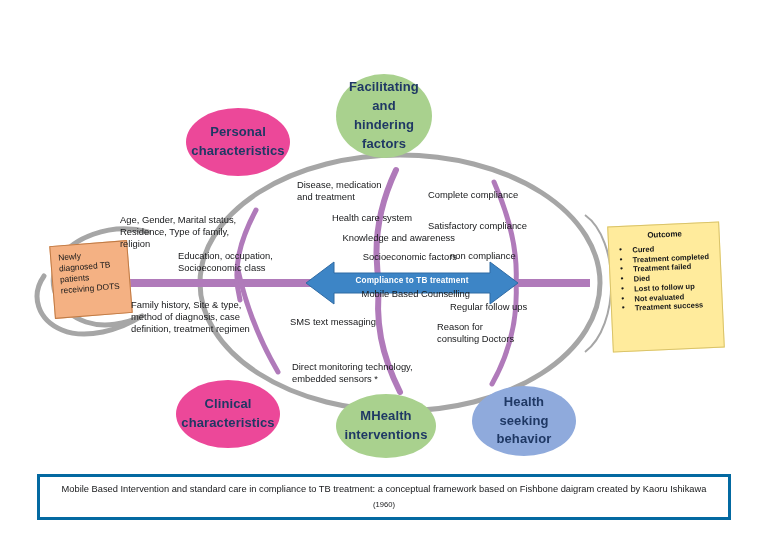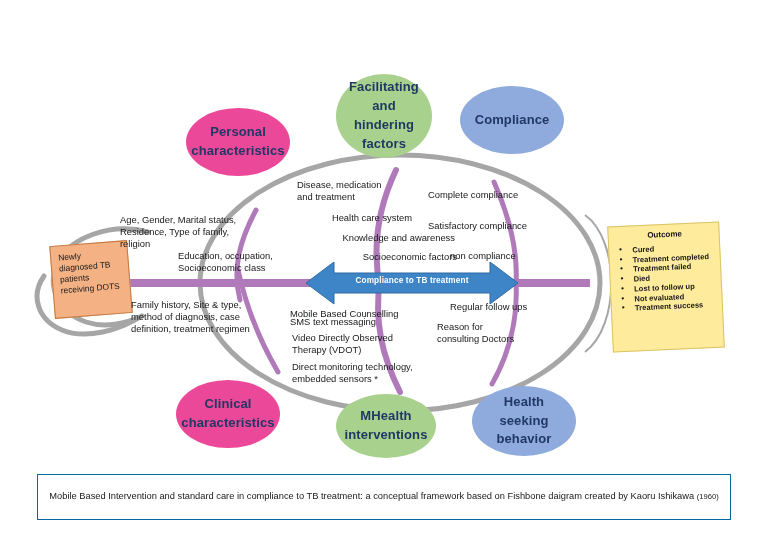--- a/index.html
+++ b/index.html
@@ -125,21 +125,21 @@
   #cause-personal-1  { left: 120px; top: 214px; width: 195px; }
   #cause-personal-2  { left: 178px; top: 250px; width: 160px; }
   #cause-clinical-1  { left: 131px; top: 299px; width: 185px; }
   #cause-clinical-2  { left: 128px; top: 337px; width: 150px; }
 
   #cause-fac-1  { left: 297px; top: 179px; width: 150px; }
   #cause-fac-2  { left: 297px; top: 212px; width: 150px; text-align: center; }
   #cause-fac-3  { left: 280px; top: 232px; width: 175px; text-align: right; }
   #cause-fac-4  { left: 282px; top: 251px; width: 175px; text-align: right; }
 
-  #cause-mhealth-1  { left: 290px; top: 308px; width: 180px; text-align: left; }
+  #cause-mhealth-1  { left: 290px; top: 288px; width: 180px; text-align: right; }
   #cause-mhealth-2  { left: 290px; top: 316px; width: 180px; text-align: left; }
   #cause-mhealth-3  { left: 292px; top: 332px; width: 140px; }
   #cause-mhealth-4  { left: 292px; top: 361px; width: 160px; }
 
   #cause-comp-1  { left: 428px; top: 189px; width: 130px; }
   #cause-comp-2  { left: 428px; top: 220px; width: 140px; }
   #cause-comp-3  { left: 450px; top: 250px; width: 120px; }
 
   #cause-hsb-1  { left: 450px; top: 301px; width: 130px; }
   #cause-hsb-2  { left: 437px; top: 321px; width: 130px; }
@@ -158,21 +158,21 @@
     pointer-events: none;
   }
 
   
   #caption-box {
     position: absolute;
     left: 37px;
     top: 474px;
     width: 694px;
     height: 46px;
-    border: 1px solid #0369a1;
+    border: 3px solid #0369a1;
     background: #ffffff;
     box-sizing: border-box;
     display: flex;
     align-items: center;
     justify-content: center;
     padding: 4px 10px;
   }
   #caption-text {
     text-align: center;
     font-size: 9.3px;
@@ -235,23 +235,20 @@
   <div class="ellipse-node ell-blue" id="ellipse-personal">
     <span style="white-space:pre-line">Personal
 characteristics</span>
   </div>
   <div class="ellipse-node ell-green" id="ellipse-facilitating">
     <span style="white-space:pre-line">Facilitating
 and
 hindering
 factors</span>
   </div>
-  <div class="ellipse-node ell-violet" id="ellipse-compliance">
-    <span style="white-space:pre-line">Compliance</span>
-  </div>
   <div class="ellipse-node ell-blue" id="ellipse-clinical">
     <span style="white-space:pre-line">Clinical
 characteristics</span>
   </div>
   <div class="ellipse-node ell-green" id="ellipse-mhealth">
     <span style="white-space:pre-line">MHealth
 interventions</span>
   </div>
   <div class="ellipse-node ell-violet" id="ellipse-health-seeking">
     <span style="white-space:pre-line">Health
@@ -270,22 +267,20 @@
 definition, treatment regimen</div>
 
   <div class="cause-text t-left" id="cause-fac-1">Disease, medication
 and treatment</div>
   <div class="cause-text" id="cause-fac-2">Health care system</div>
   <div class="cause-text" id="cause-fac-3">Knowledge and awareness</div>
   <div class="cause-text" id="cause-fac-4">Socioeconomic factors</div>
 
   <div class="cause-text" id="cause-mhealth-1">Mobile Based Counselling</div>
   <div class="cause-text" id="cause-mhealth-2">SMS text messaging</div>
-  <div class="cause-text t-left" id="cause-mhealth-3">Video Directly Observed
-Therapy (VDOT)</div>
   <div class="cause-text t-left" id="cause-mhealth-4">Direct monitoring technology,
 embedded sensors *</div>
 
   <div class="cause-text t-left" id="cause-comp-1">Complete compliance</div>
   <div class="cause-text t-left" id="cause-comp-2">Satisfactory compliance</div>
   <div class="cause-text t-left" id="cause-comp-3">non compliance</div>
 
   <div class="cause-text t-left" id="cause-hsb-1">Regular follow ups</div>
   <div class="cause-text t-left" id="cause-hsb-2">Reason for
 consulting Doctors</div>

